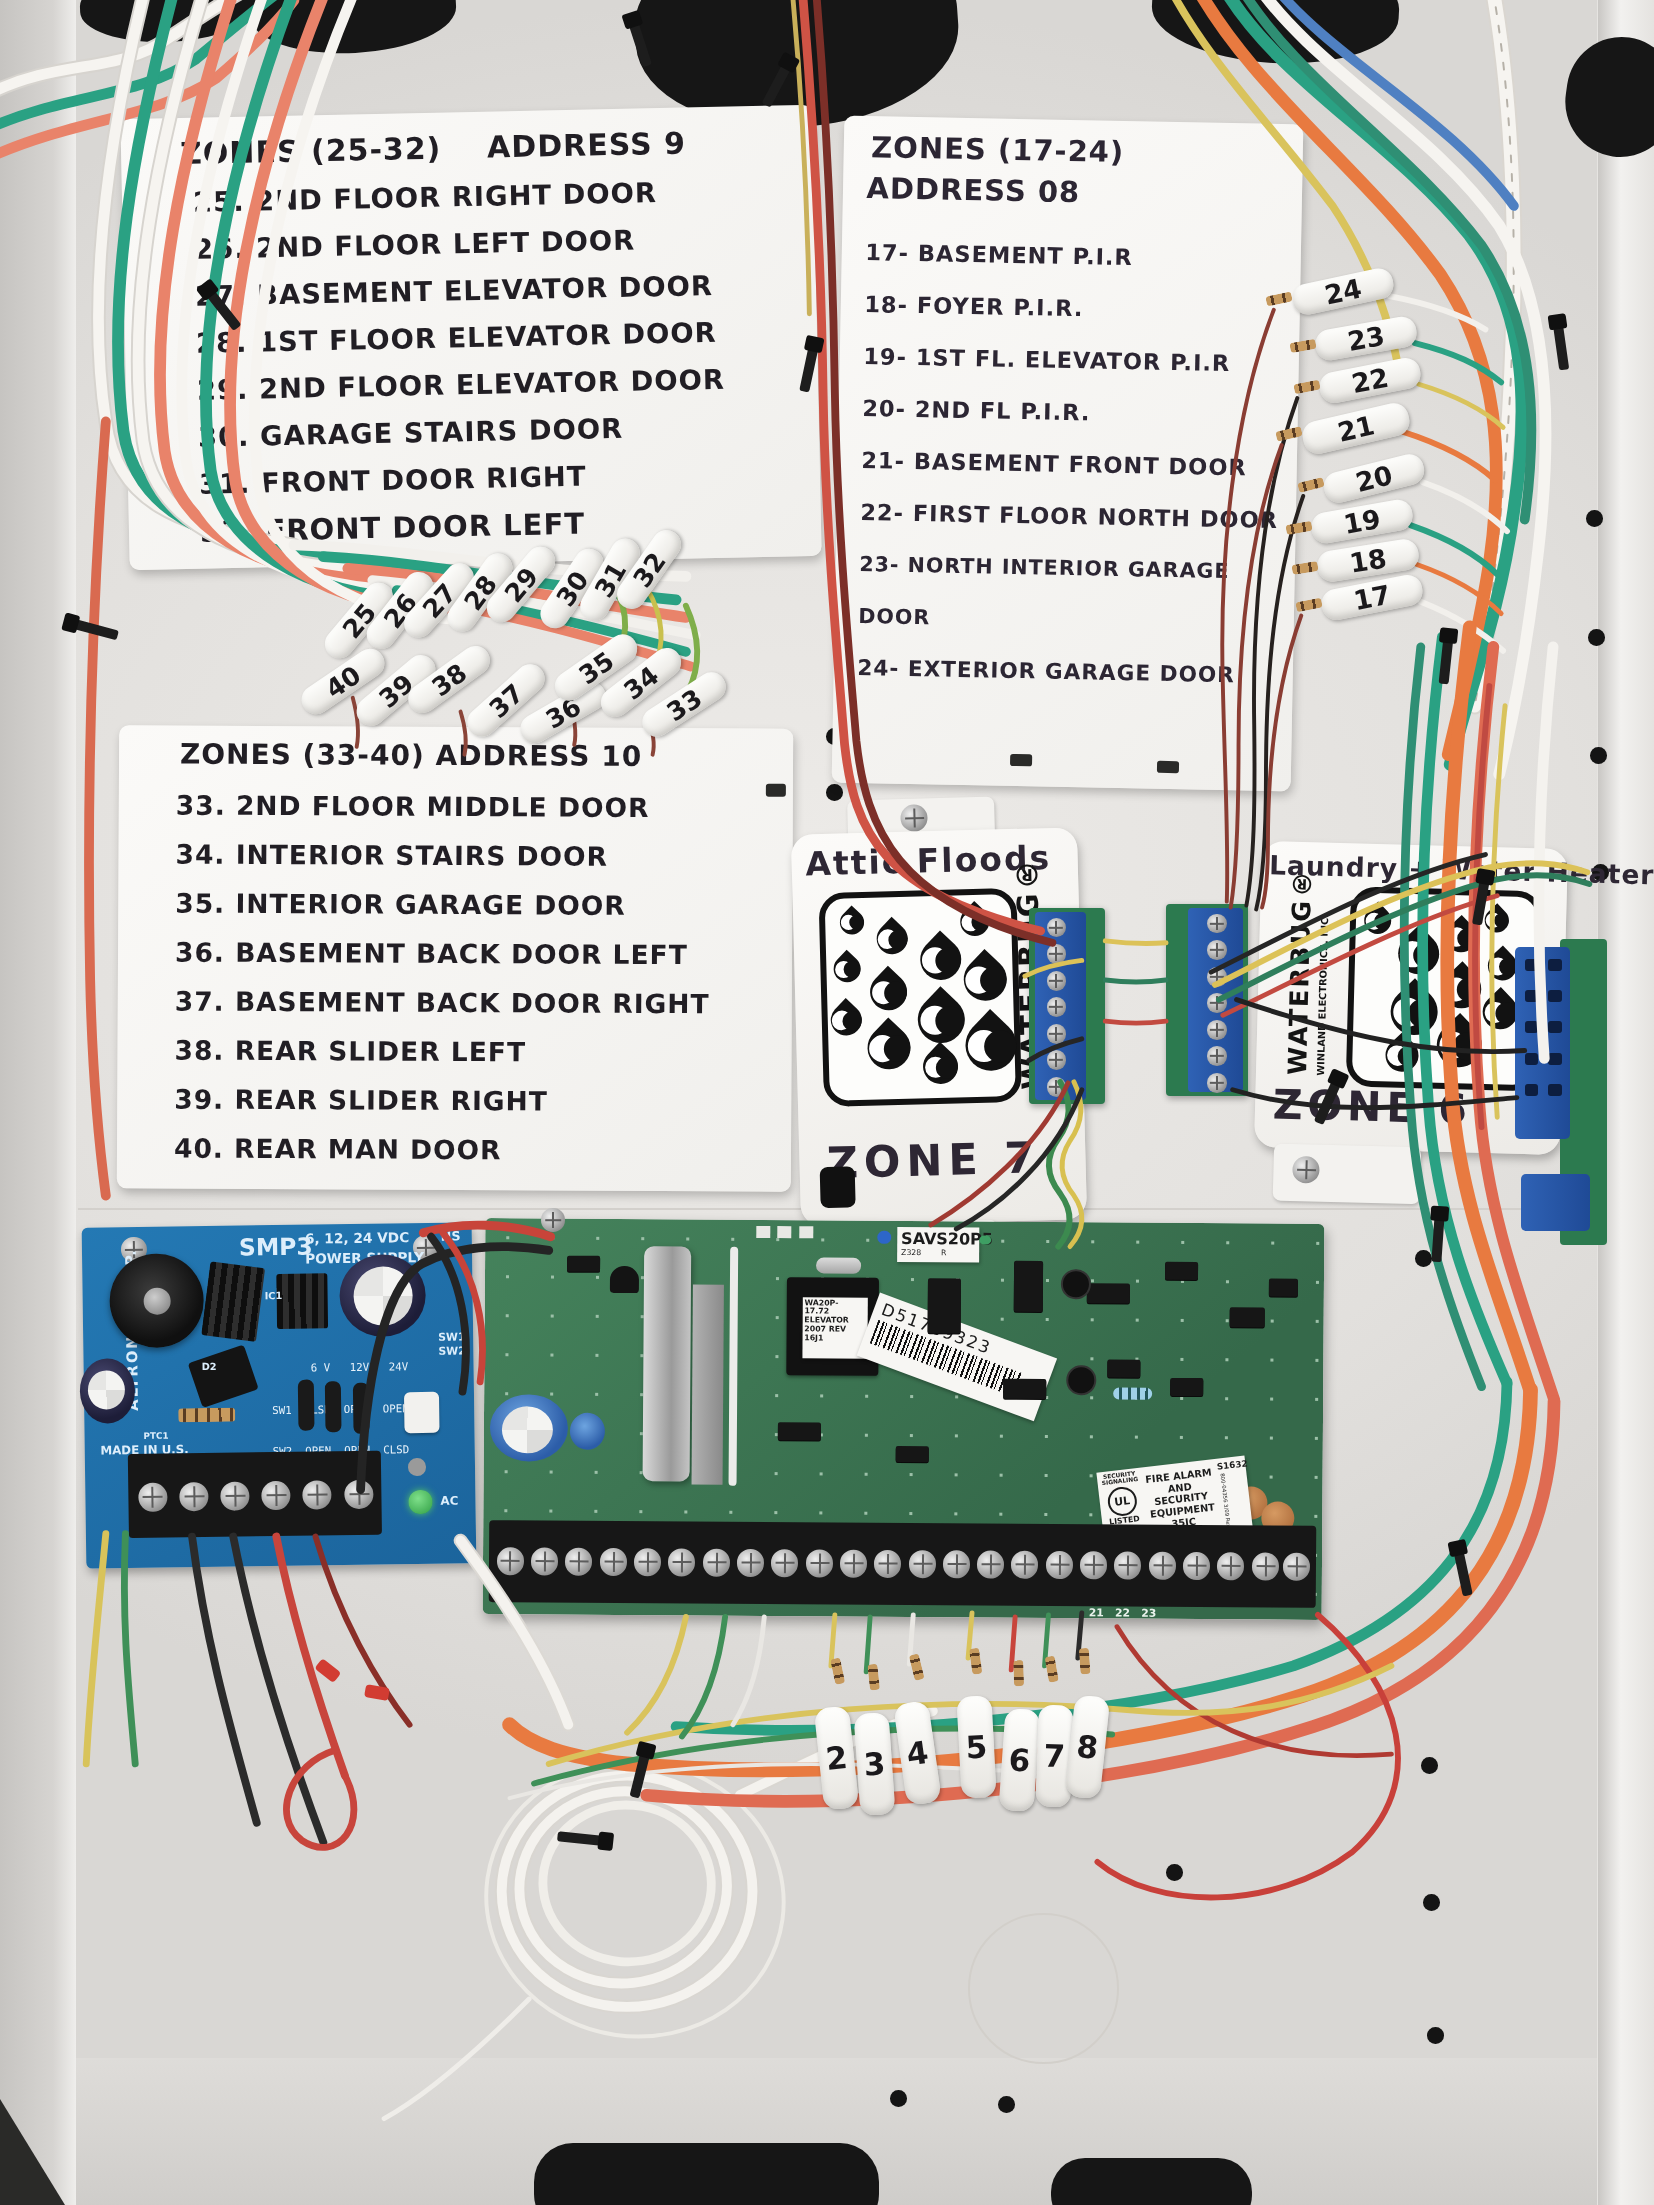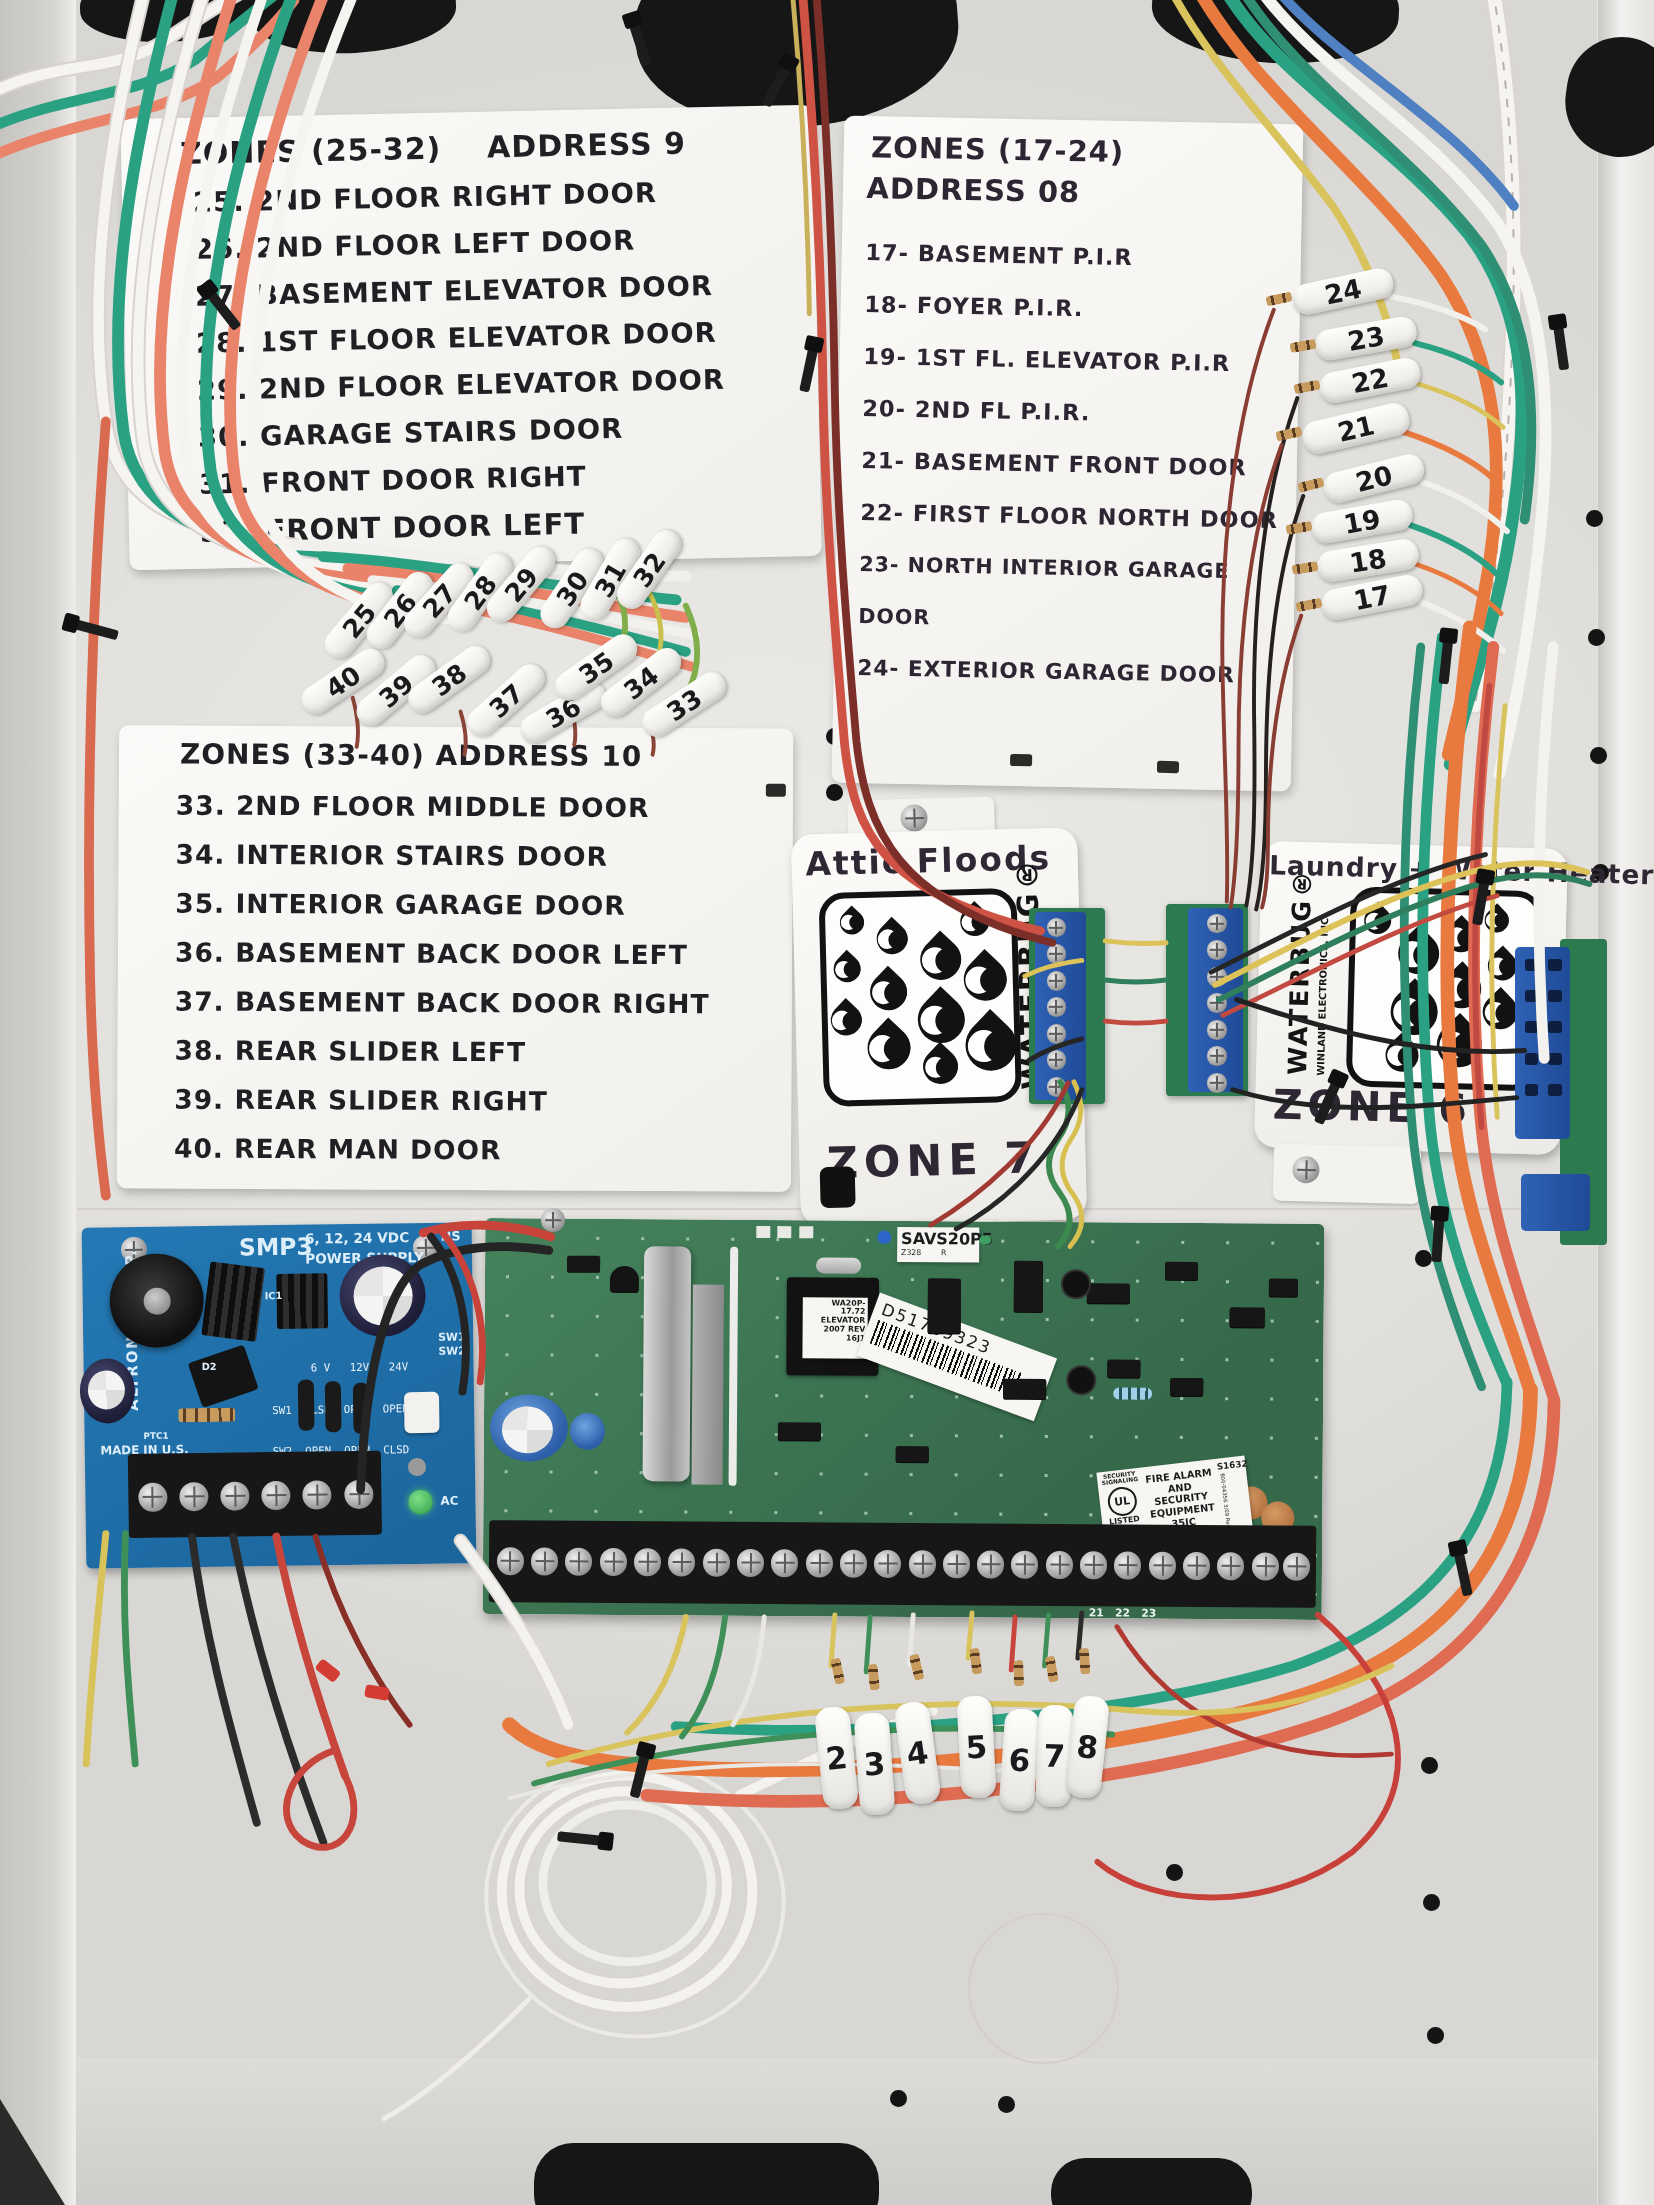--- a/index.html
+++ b/index.html
@@ -346,21 +346,21 @@
     <div class="abs" style="left:271px;top:5.9px;width:13.7px;height:11.8px;background:#e8e8e4;"></div>
     <div class="abs" style="left:292px;top:5.9px;width:13.7px;height:11.8px;background:#e8e8e4;"></div>
     <div class="abs" style="left:314px;top:5.9px;width:13.7px;height:11.8px;background:#e8e8e4;"></div>
 
     <div class="abs" style="left:159px;top:27.4px;width:47px;height:235px;border-radius:9.8px;background:linear-gradient(90deg,#d9d9d9,#9a9a9a 60%,#c4c4c4);box-shadow:2px 2.9px 5.9px rgba(0,0,0,.35);"></div>
     <div class="abs" style="left:208px;top:65px;width:31px;height:200px;background:linear-gradient(90deg,#b2b2b2,#8a8a8a);"></div>
     <div class="abs" style="left:245px;top:27.4px;width:7.8px;height:239px;background:#ececea;border-radius:3.9px;"></div>
 
     <div class="abs" style="left:331px;top:37px;width:45px;height:15.7px;border-radius:7.8px;background:linear-gradient(#dcdcdc,#a6a6a6);"></div>
     <div class="abs" style="left:302px;top:57px;width:92px;height:98px;background:#121212;border-radius:3.9px;box-shadow:0 2px 3.9px rgba(0,0,0,.4);">
-      <div class="abs sticker tiny" style="left:15.7px;top:19.6px;width:61px;height:57px;padding:2px;text-align:right;font-weight:700;">
+      <div class="abs sticker tiny" style="left:15.7px;top:19.6px;width:61px;height:57px;padding:2px;text-align:left;font-weight:700;">
         <div>WA20P-</div>
         <div>17.72</div>
         <div>ELEVATOR</div>
         <div>2007 REV 16J1</div>
       </div>
     </div>
 
     <div class="abs" style="left:392px;top:9.8px;width:13.7px;height:13.7px;border-radius:50%;background:#2d66c9;"></div>
     <div class="abs sticker" style="left:412px;top:5.9px;width:74px;height:31px;padding:2px 3.9px;">
       <div style="font-size:16px;font-weight:700;">SAVS20P5</div>

